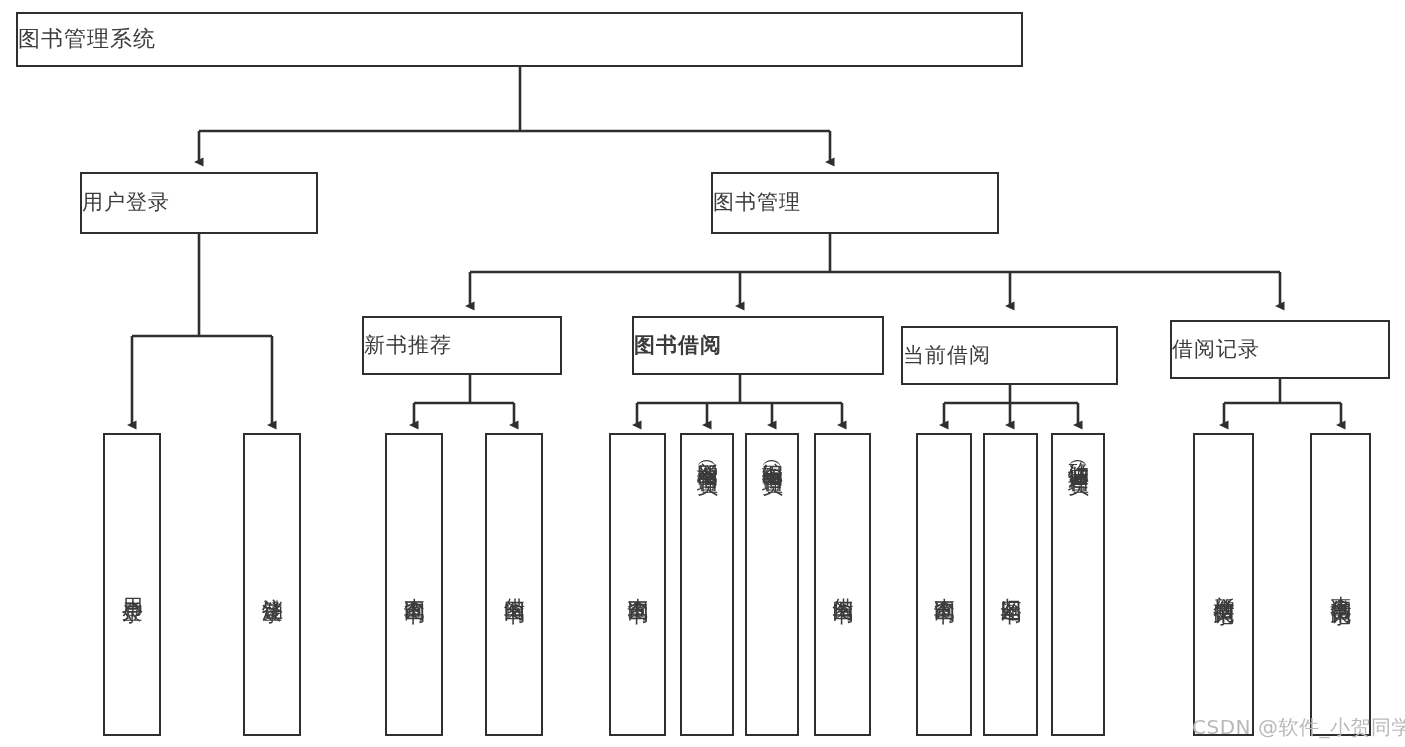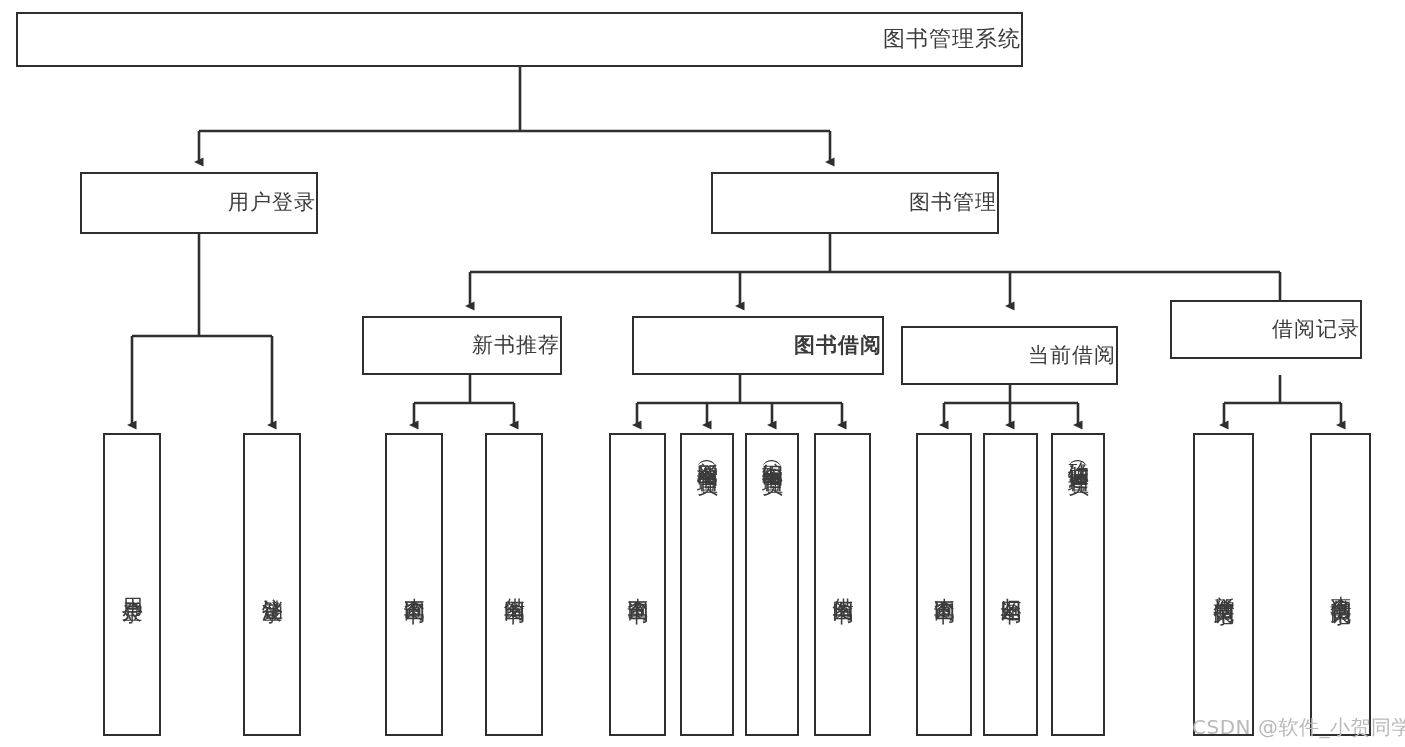--- a/index.html
+++ b/index.html
@@ -25,21 +25,21 @@
     height: 747px;
     pointer-events: none;
   }
   .node {
     position: absolute;
     box-sizing: border-box;
     background: #ffffff;
     border: 2px solid #2f2f2f;
     display: flex;
     align-items: center;
-    justify-content: flex-end;
+    justify-content: flex-start;
     color: #3b3b3b;
   }
   .node.horiz {
     font-size: 21px;
     letter-spacing: 1px;
     line-height: 1.1;
   }
   .node.root {
     font-size: 22px;
   }
@@ -138,21 +138,21 @@
 
   <div class="node horiz" style="left:362px; top:316px; width:200px; height:59px;">
     <span>新书推荐</span>
   </div>
   <div class="node horiz" style="left:632px; top:316px; width:252px; height:59px;font-weight:bold;">
     <span>图书借阅</span>
   </div>
   <div class="node horiz" style="left:901px; top:326px; width:217px; height:59px;">
     <span>当前借阅</span>
   </div>
-  <div class="node horiz" style="left:1170px; top:300px; width:192px; height:59px;padding-left:28px;">
+  <div class="node horiz" style="left:1170px; top:320px; width:220px; height:59px;">
     <span>借阅记录</span>
   </div>
 
   <div class="node vert centered" style="left:103px; top:433px; width:58px; height:303px;">
     <span class="vtext">用户登录</span>
   </div>
   <div class="node vert centered" style="left:243px; top:433px; width:58px; height:303px;">
     <span class="vtext">注销登录</span>
   </div>
 

